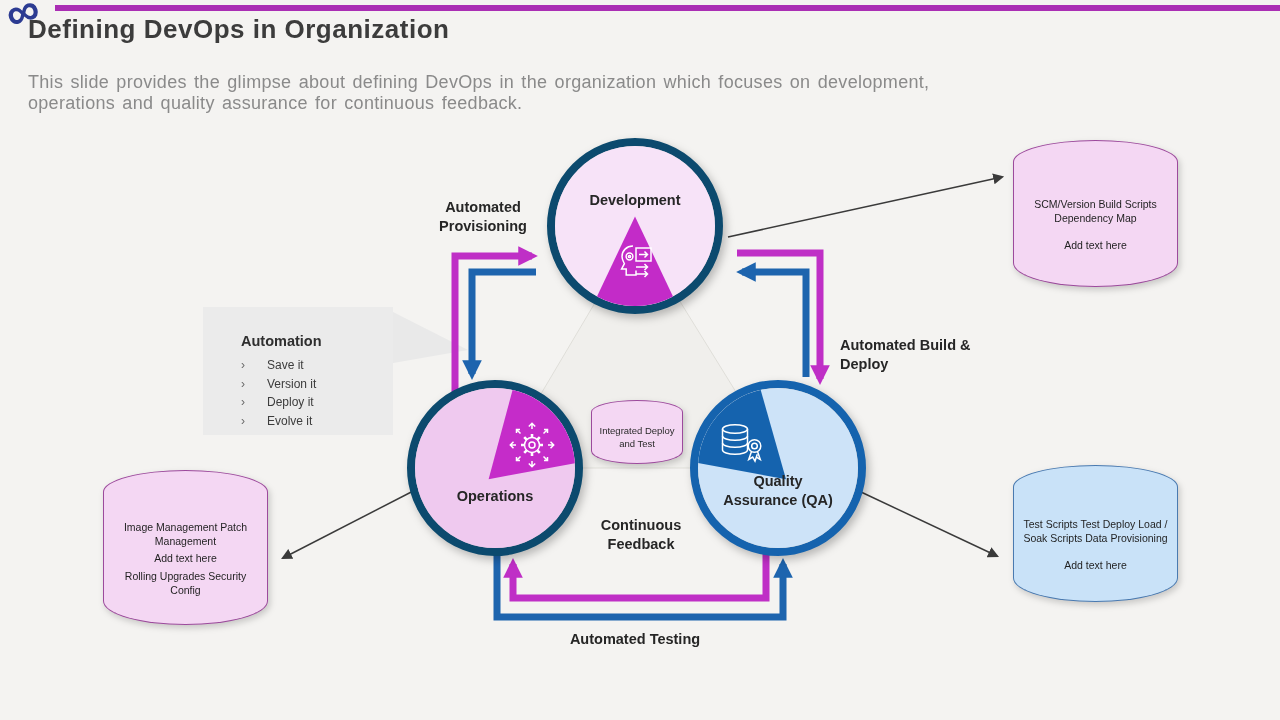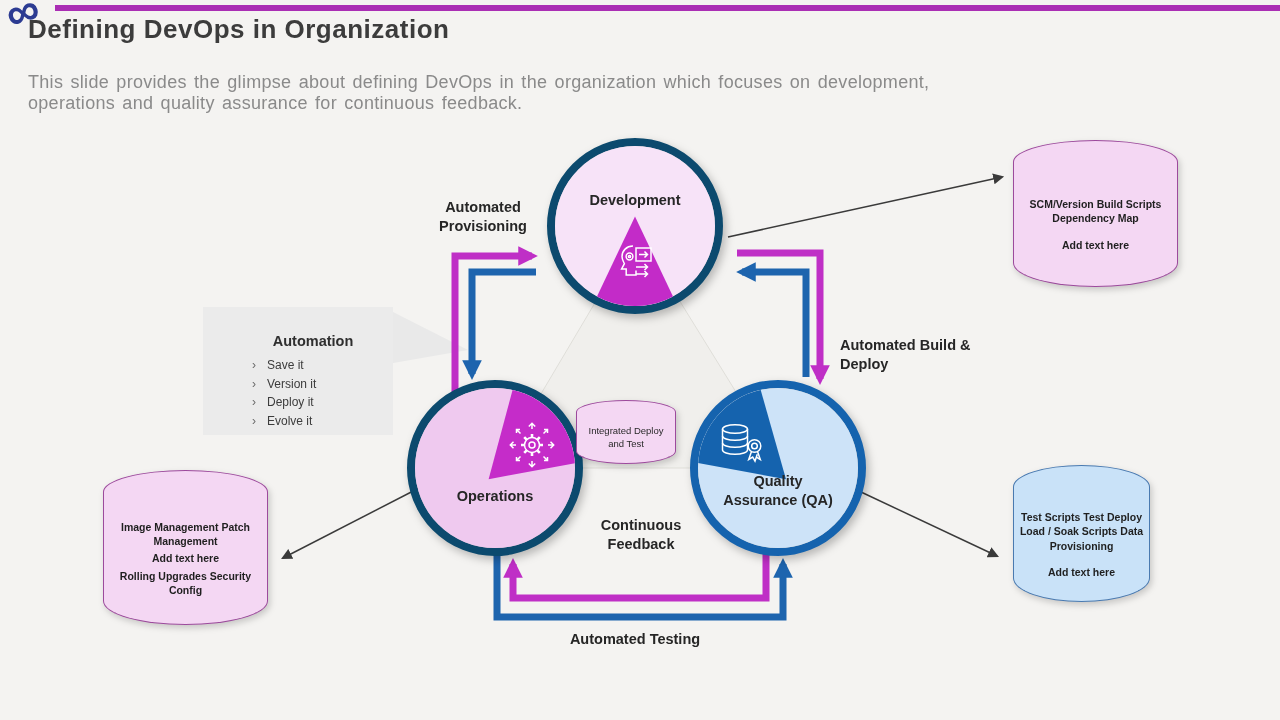--- a/index.html
+++ b/index.html
@@ -20,21 +20,21 @@
   .bg-layer { z-index:1; }
   .arrow-layer { z-index:2; }
   .mag { stroke:#bf2fc6; stroke-width:7; fill:none; }
   .blu { stroke:#1d64ae; stroke-width:7; fill:none; }
   .blk { stroke:#3a3a3a; stroke-width:1.5; fill:none; }
 
   
   .callout {
     position:absolute; left:203px; top:307px; width:190px; height:128px;
     background:#ebebeb; z-index:1;
-    padding:26px 8px 8px 38px; box-sizing:border-box;text-align:center;
+    padding:26px 8px 8px 38px; box-sizing:border-box;
   }
   .callout-title { font-size:14.5px; font-weight:bold; color:#2f2f2f; margin-bottom:7px; }
   .callout-item { display:flex; font-size:12px; color:#3c3c3c; line-height:1.55; }
   .callout-item .bullet { width:26px; color:#6a6a6a; }
 
   
   .circle {
     position:absolute; width:160px; height:160px; border-radius:50%;
     border:8px solid #0c4a6e; z-index:3;
     filter:drop-shadow(3px 4px 4px rgba(0,0,0,.25));
@@ -71,21 +71,21 @@
   .cyl-top { position:absolute; left:0; right:0; top:0; height:44px; border-radius:50%; box-sizing:border-box; }
   .cyl-body { position:absolute; left:0; right:0; top:22px; bottom:0; box-sizing:border-box;
     border-radius:0 0 50% 50% / 0 0 24px 24px; }
   .cyl.pinkc .cyl-top  { background:#f4d7f3; border:1px solid #9c4a9c; }
   .cyl.pinkc .cyl-body { background:#f4d7f3; border:1px solid #9c4a9c; border-top:none; }
   .cyl.bluec .cyl-top  { background:#c9e2f8; border:1px solid #4a7ab0; }
   .cyl.bluec .cyl-body { background:#c9e2f8; border:1px solid #4a7ab0; border-top:none; }
   .cyl-text {
     position:absolute; left:6px; right:6px; top:32px; bottom:10px;
     display:flex; flex-direction:column; justify-content:center; gap:12px;
-    text-align:center; font-size:10.5px; font-weight:bold; color:#1f1f1f; line-height:1.35;
+    text-align:center; font-size:10.5px; font-weight:normal; color:#1f1f1f; line-height:1.35;
   }
   .cyl.small .cyl-top { height:24px; }
   .cyl.small .cyl-body { top:12px; border-radius:0 0 50% 50% / 0 0 13px 13px; }
   .cyl.small .cyl-text { top:16px; bottom:4px; gap:0; font-size:9.5px; font-weight:normal; color:#2a2a2a; }
 
   
   .flow-label { position:absolute; font-size:14.5px; font-weight:bold; color:#262626; line-height:1.3; z-index:4; }
   .lbl-prov { left:408px; top:198px; width:150px; text-align:center; }
   .lbl-build { left:840px; top:336px; width:135px; text-align:left; }
   .lbl-feedback { left:566px; top:516px; width:150px; text-align:center; }
@@ -205,21 +205,21 @@
           <circle cx="38.5" cy="25" r="6.3"></circle>
           <circle cx="38.5" cy="25" r="2.8"></circle>
           <path d="M35.5 30.5 l-2.8 8 4 -2.4 2.3 4 2.3 -6.8"></path>
           <path d="M41.5 30.5 l2.8 8 -4 -2.4"></path>
         </g>
       </svg>
     </div>
   </div>
 
   <div class="devops-label">DevOps</div>
-  <div class="cyl pinkc small" style="left:576px; top:400px; width:100px; height:64px;">
+  <div class="cyl pinkc small" style="left:591px; top:400px; width:92px; height:64px;">
     <div class="cyl-top"></div>
     <div class="cyl-body"></div>
     <div class="cyl-text">
       <div>Integrated Deploy</div>
       <div>and Test</div>
     </div>
   </div>
 
   <div class="flow-label lbl-build">Automated Build &amp; Deploy</div>
   <div class="flow-label lbl-prov">Automated Provisioning</div>
@@ -228,21 +228,21 @@
 
   <div class="cyl pinkc" style="left:1013px; top:140px; width:165px; height:147px;">
     <div class="cyl-top"></div>
     <div class="cyl-body"></div>
     <div class="cyl-text">
       <div>SCM/Version Build Scripts Dependency Map</div>
       <div>Add text here</div>
     </div>
   </div>
 
-  <div class="cyl bluec" style="left:1013px; top:465px; width:137px; height:137px;">
+  <div class="cyl bluec" style="left:1013px; top:465px; width:165px; height:137px;">
     <div class="cyl-top"></div>
     <div class="cyl-body"></div>
     <div class="cyl-text">
       <div>Test Scripts Test Deploy Load / Soak Scripts Data Provisioning</div>
       <div>Add text here</div>
     </div>
   </div>
 
   <div class="cyl pinkc" style="left:103px; top:470px; width:165px; height:155px;">
     <div class="cyl-top"></div>

